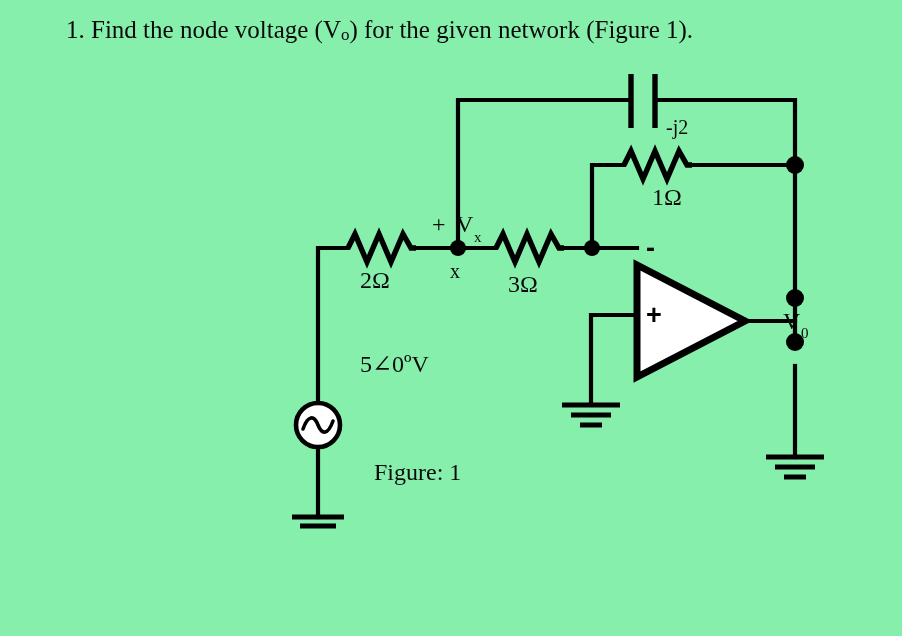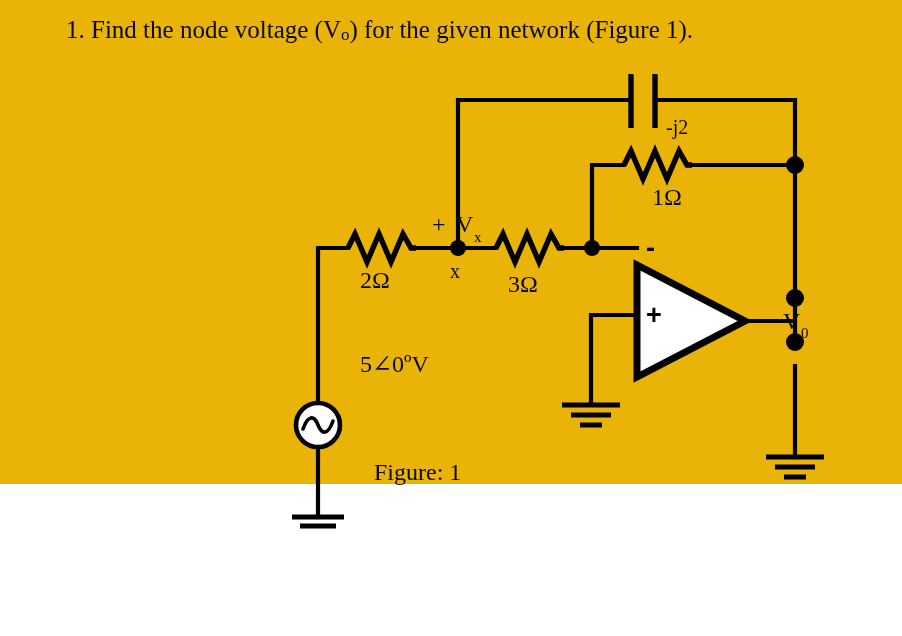--- a/index.html
+++ b/index.html
@@ -13,22 +13,22 @@
     position: relative;
     font-family: "Liberation Serif", "DejaVu Serif", serif;
     color: #000000;
     overflow: hidden;
   }
   #page {
     position: absolute;
     left: 0;
     top: 0;
     width: 902px;
-    height: 484px;
-    background: #eab308;
+    height: 636px;
+    background: #86efac;
   }
   #question-title {
     position: absolute;
     left: 66px;
     top: 14px;
     width: 820px;
     font-size: 25px;
     line-height: 32px;
     font-family: "Liberation Serif", "DejaVu Serif", serif;
     color: #0a0a0a;

